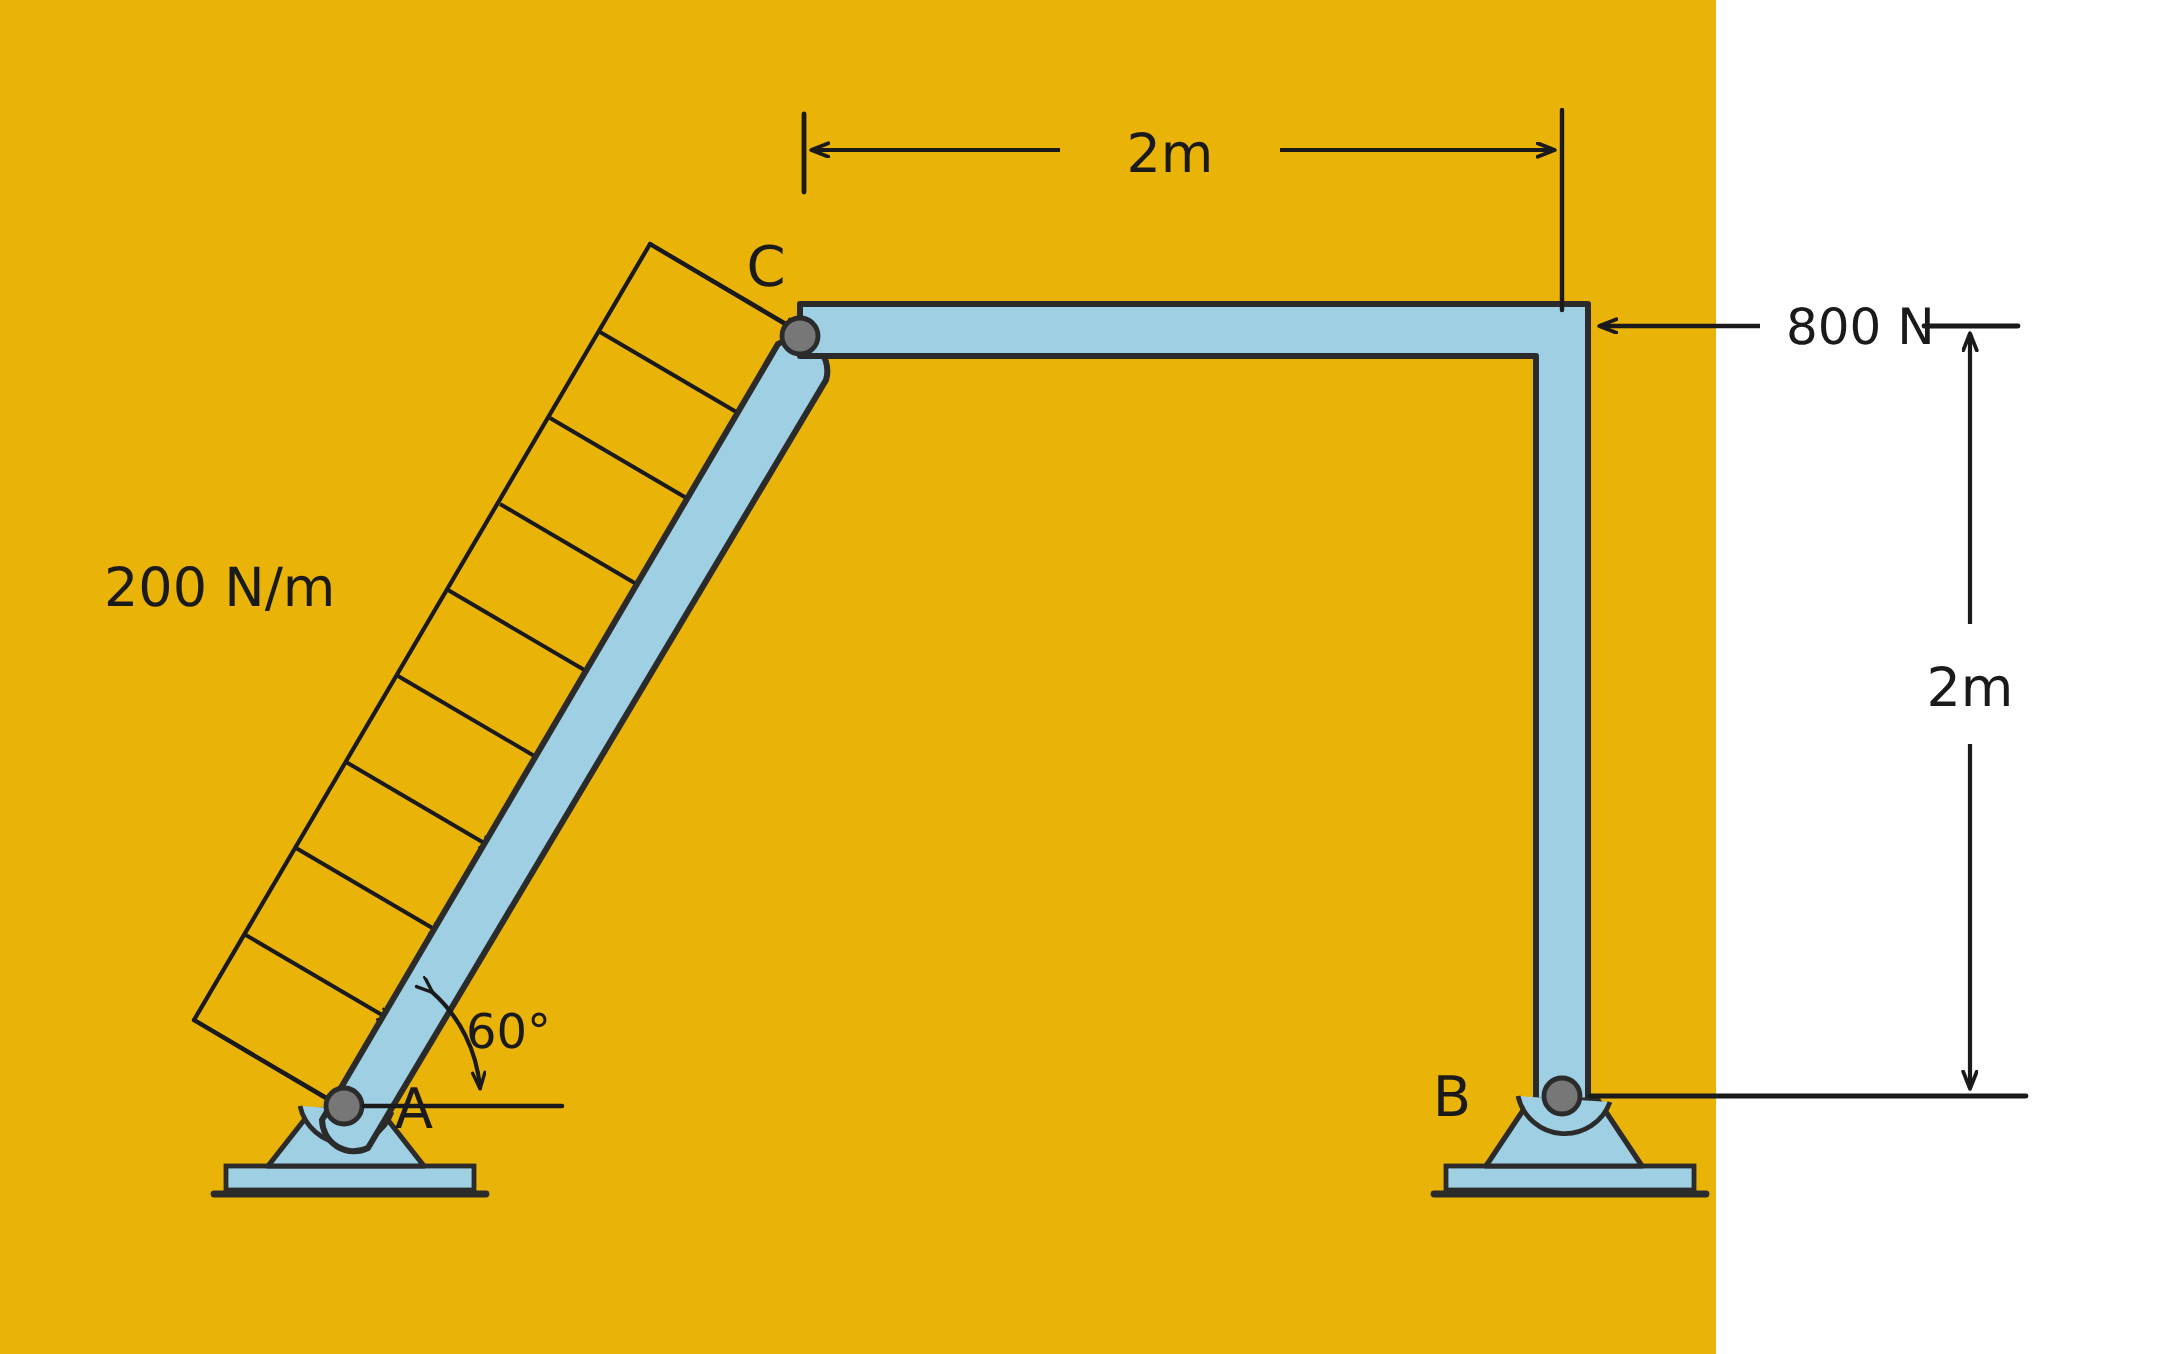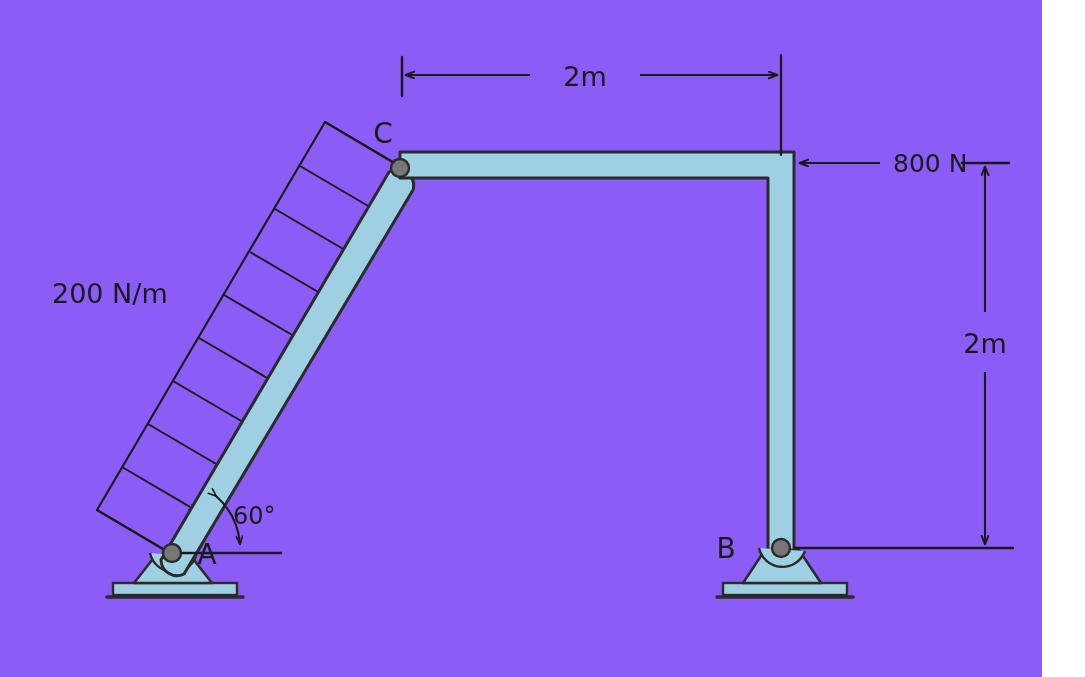--- a/index.html
+++ b/index.html
@@ -8,23 +8,23 @@
     background: #ffffff;
   }
   body {
     width: 1085px;
     height: 677px;
     overflow: hidden;
     font-family: "DejaVu Sans", sans-serif;
   }
   #canvas {
     position: relative;
-    width: 1042px;
+    width: 858px;
     height: 677px;
-    background: #8b5cf6;
+    background: #eab308;
   }
   #figure {
     position: absolute;
     left: 0;
     top: 0;
     width: 1085px;
     height: 677px;
   }
   .dim-label, .load-label, .node-label, .force-label, .angle-label {
     font-family: "DejaVu Sans", sans-serif;

